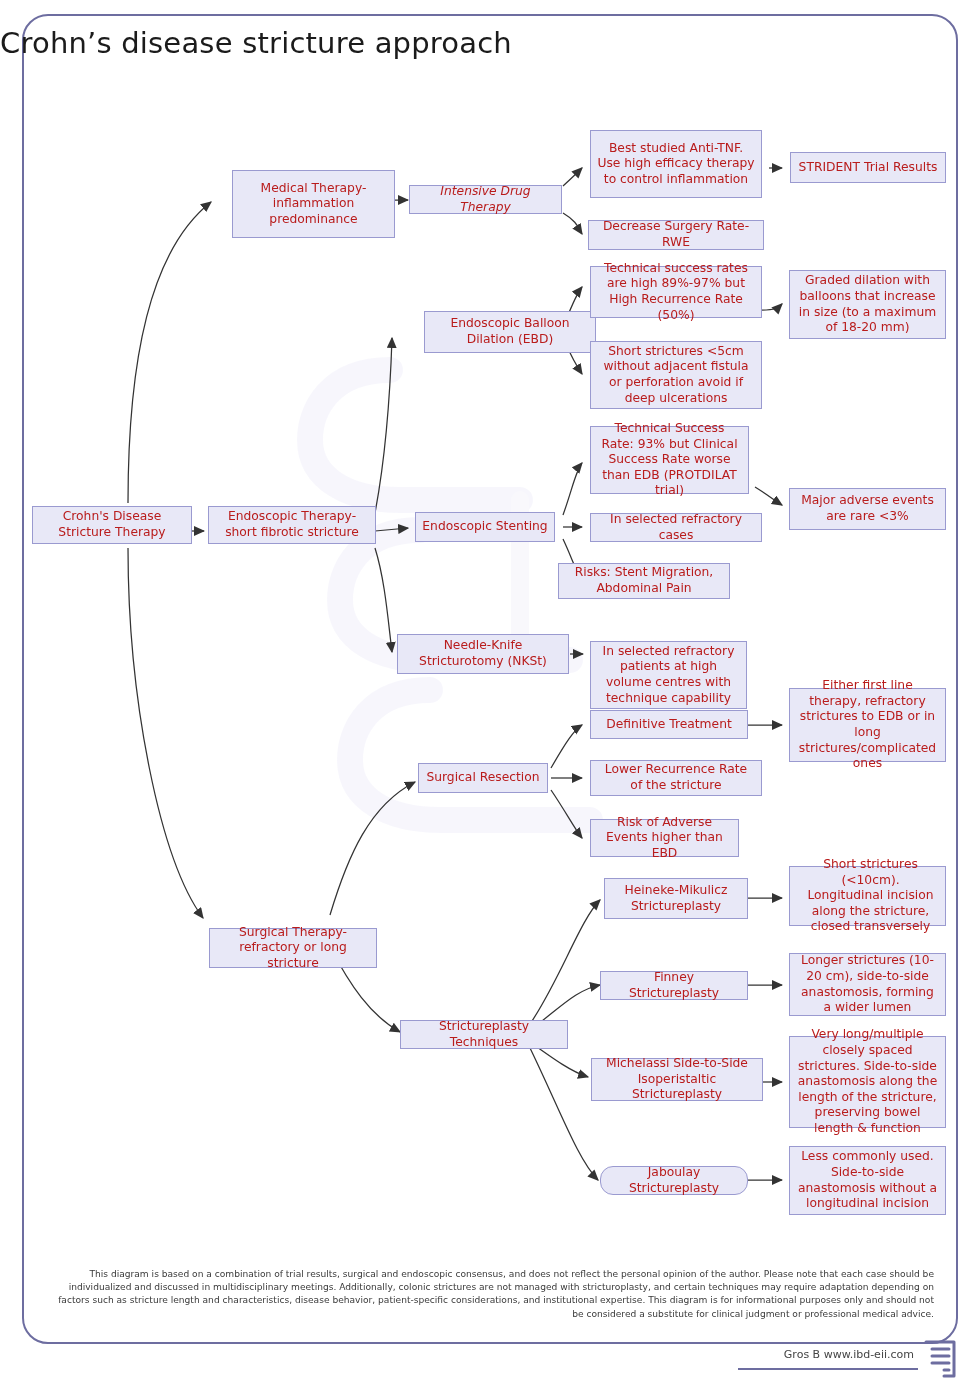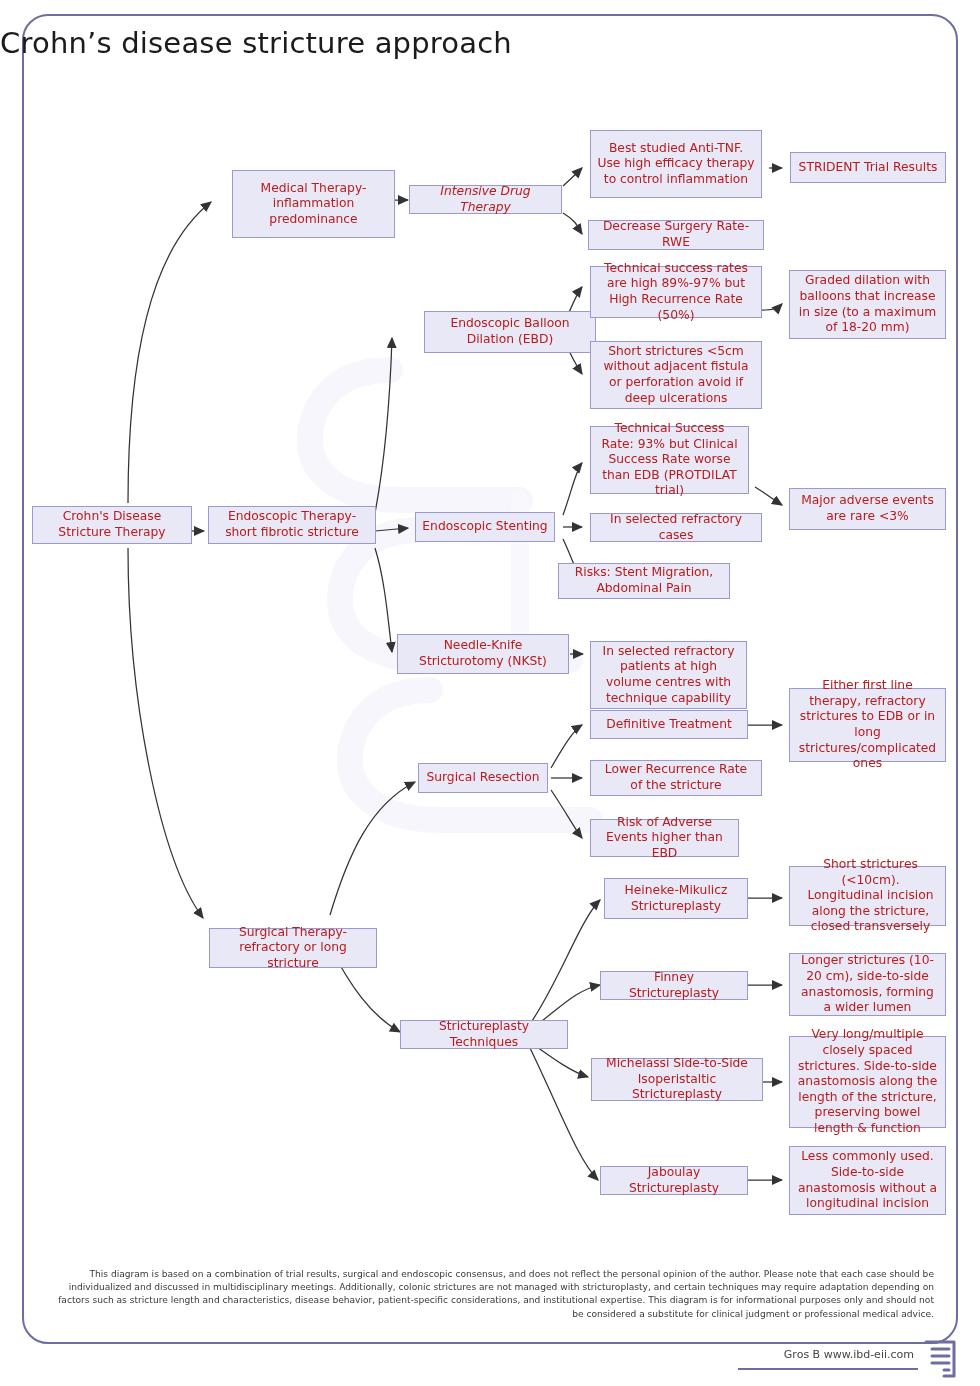--- a/index.html
+++ b/index.html
@@ -164,21 +164,21 @@
   <div class="node" style="left:590px;top:760px;width:172px;height:36px;">Lower Recurrence Rate of the stricture</div>
   <div class="node" style="left:590px;top:819px;width:149px;height:38px;">Risk of Adverse Events higher than EBD</div>
 
   <div class="node" style="left:400px;top:1020px;width:168px;height:29px;">Strictureplasty Techniques</div>
   <div class="node" style="left:604px;top:878px;width:144px;height:41px;">Heineke-Mikulicz Strictureplasty</div>
   <div class="node" style="left:789px;top:866px;width:157px;height:60px;padding-left:12px;">Short strictures (&lt;10cm). Longitudinal incision along the stricture, closed transversely</div>
   <div class="node" style="left:600px;top:971px;width:148px;height:29px;">Finney Strictureplasty</div>
   <div class="node" style="left:789px;top:953px;width:157px;height:63px;">Longer strictures (10-20 cm), side-to-side anastomosis, forming a wider lumen</div>
   <div class="node" style="left:591px;top:1058px;width:172px;height:43px;">Michelassi Side-to-Side Isoperistaltic Strictureplasty</div>
   <div class="node" style="left:789px;top:1036px;width:157px;height:92px;">Very long/multiple closely spaced strictures. Side-to-side anastomosis along the length of the stricture, preserving bowel length &amp; function</div>
-  <div class="node" style="left:600px;top:1166px;width:148px;height:29px;">Jaboulay Strictureplasty</div>
+  <div class="node" style="left:600px;top:1166px;width:148px;height:29px;border-radius:13px;">Jaboulay Strictureplasty</div>
   <div class="node" style="left:789px;top:1146px;width:157px;height:69px;">Less commonly used. Side-to-side anastomosis without a longitudinal incision</div>
 
 </div>
 
 <div id="disclaimer">This diagram is based on a combination of trial results, surgical and endoscopic consensus, and does not reflect the personal opinion of the author. Please note that each case should be individualized and discussed in multidisciplinary meetings. Additionally, colonic strictures are not managed with stricturoplasty, and certain techniques may require adaptation depending on factors such as stricture length and characteristics, disease behavior, patient-specific considerations, and institutional expertise. This diagram is for informational purposes only and should not be considered a substitute for clinical judgment or professional medical advice.</div>
 <div id="credit">Gros B www.ibd-eii.com</div>
 <div id="logorule"></div>
 <svg id="logo" viewBox="0 0 46 46" aria-hidden="true">
   <g fill="none" stroke="#6d6da0" stroke-width="3" stroke-linecap="round" stroke-linejoin="round">
     <path d="M8 6 H36 V40 H26"></path>

